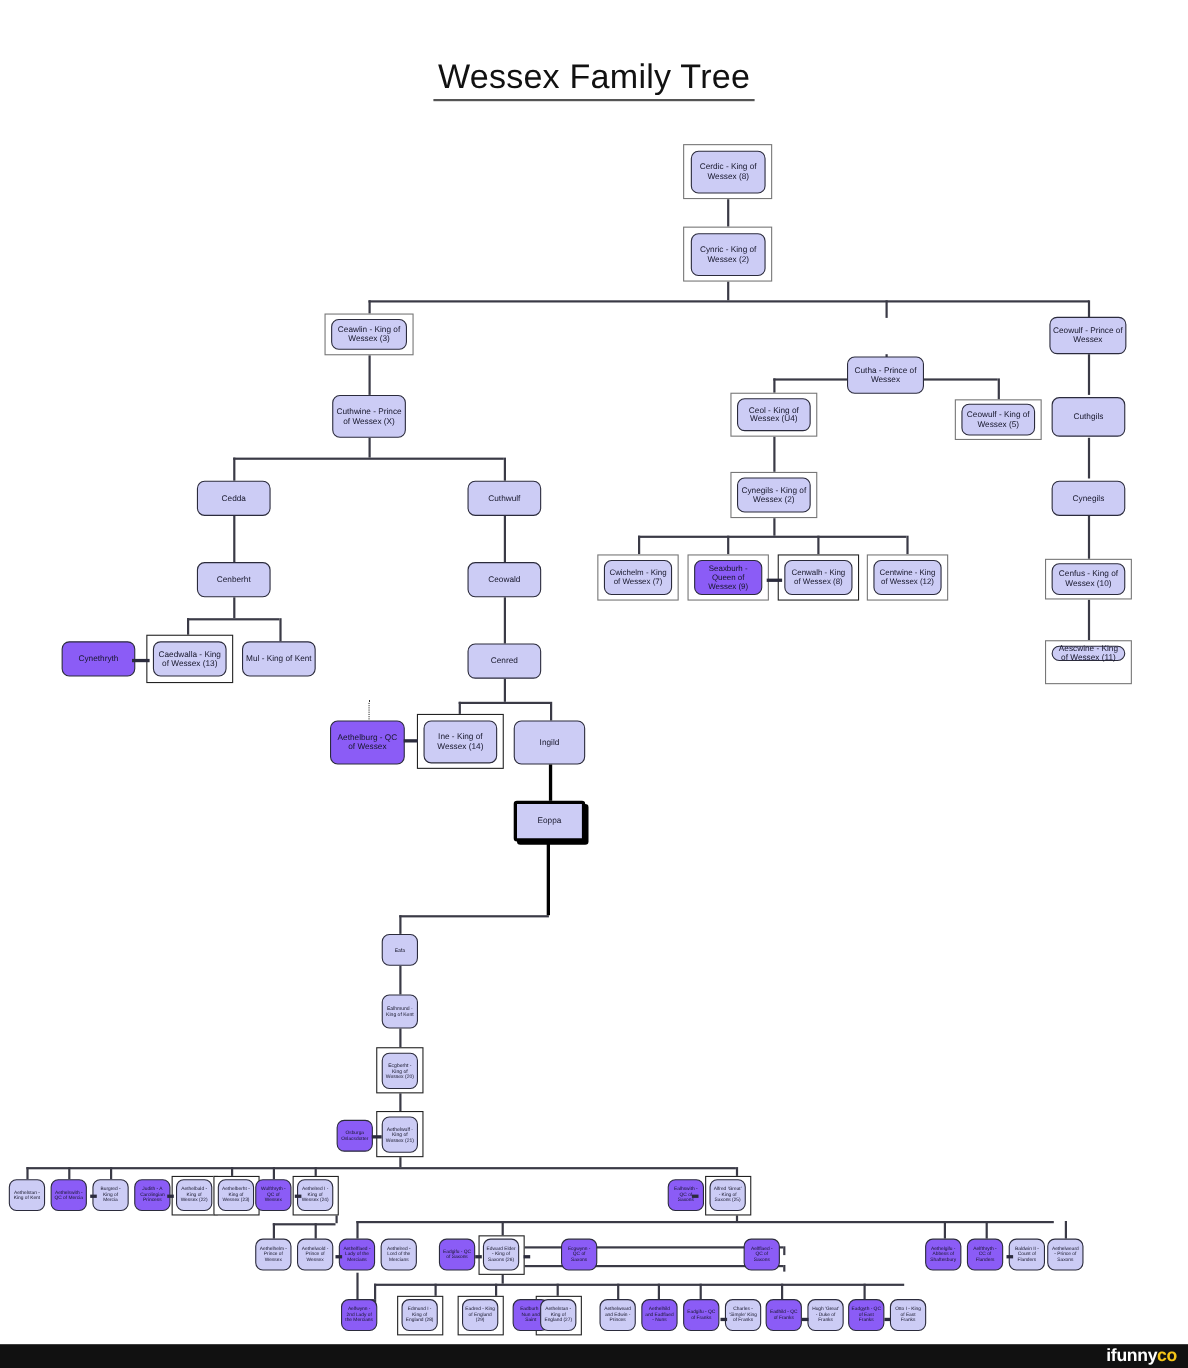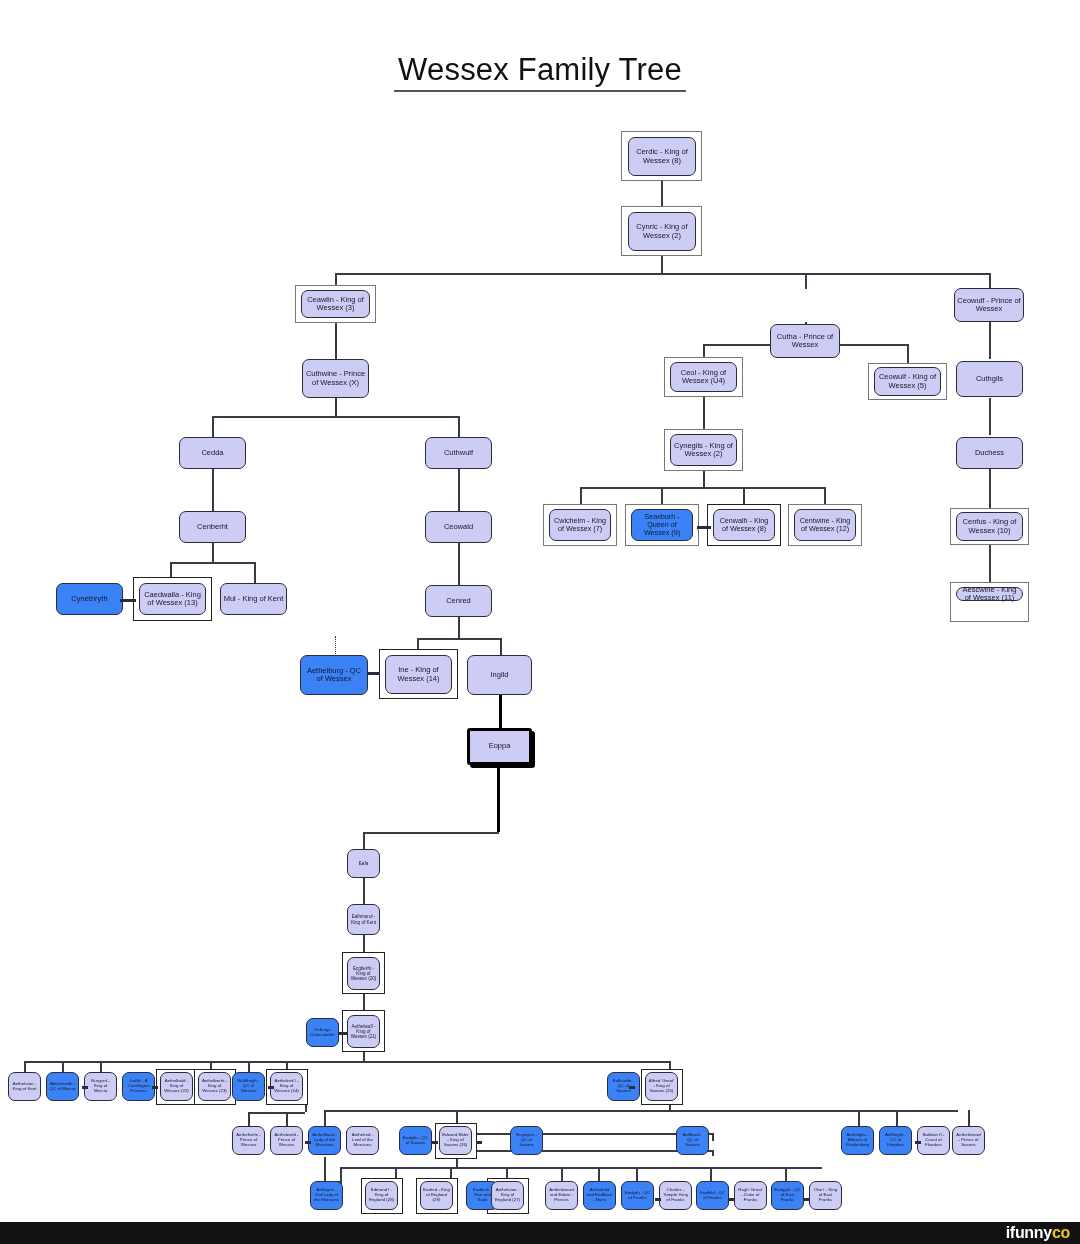--- a/index.html
+++ b/index.html
@@ -39,21 +39,21 @@
     position:absolute;box-sizing:border-box;
     border:1.4px solid #2b2b3c;border-radius:7px;
     background:#ccccf5;
     color:#17172b;
     display:flex;align-items:center;justify-content:center;
     text-align:center;line-height:1.12;
     padding:1px 2px;
     font-family:"Liberation Sans", sans-serif;
     z-index:3;
   }
-  .node.f{background:#3b82f6;}
+  .node.f{background:#8b5cf6;}
   
   .king{
     position:absolute;box-sizing:border-box;border:1.5px solid #777;
     background:#fff;z-index:2;
   }
   .king.k2{border:1.5px solid #222;}
   .node.thick{border:3px solid #000;border-radius:3px;box-shadow:3px 3px 0 #000;}
 
   
   .h{position:absolute;background:#3a3a46;height:1.6px;z-index:1;}
@@ -227,21 +227,21 @@
   <div class="node" style="left:874px;top:367px;width:67px;height:29px;font-size:7.5px;">Ceowulf - King of Wessex (5)</div>
 
   <div class="node" style="left:956px;top:361px;width:67px;height:36px;font-size:7.5px;">Cuthgils</div>
 
   <div class="node" style="left:179px;top:437px;width:67px;height:32px;font-size:7.5px;">Cedda</div>
   <div class="node" style="left:425px;top:437px;width:67px;height:32px;font-size:7.5px;">Cuthwulf</div>
 
   <div class="king" style="left:664px;top:429px;width:79px;height:42px;"></div>
   <div class="node" style="left:670px;top:434px;width:67px;height:32px;font-size:7.5px;">Cynegils - King of Wessex (2)</div>
 
-  <div class="node" style="left:956px;top:437px;width:67px;height:32px;font-size:7.5px;">Duchess</div>
+  <div class="node" style="left:956px;top:437px;width:67px;height:32px;font-size:7.5px;">Cynegils</div>
 
   <div class="node" style="left:179px;top:511px;width:67px;height:32px;font-size:7.5px;">Cenberht</div>
   <div class="node" style="left:425px;top:511px;width:67px;height:32px;font-size:7.5px;">Ceowald</div>
 
   <div class="king" style="left:543px;top:504px;width:74px;height:42px;"></div>
   <div class="node" style="left:549px;top:509px;width:62px;height:32px;font-size:7.2px;">Cwichelm - King of Wessex (7)</div>
 
   <div class="king" style="left:625px;top:504px;width:74px;height:42px;"></div>
   <div class="node f" style="left:631px;top:509px;width:62px;height:32px;font-size:7.2px;">Seaxburh - Queen of Wessex (9)</div>
 

